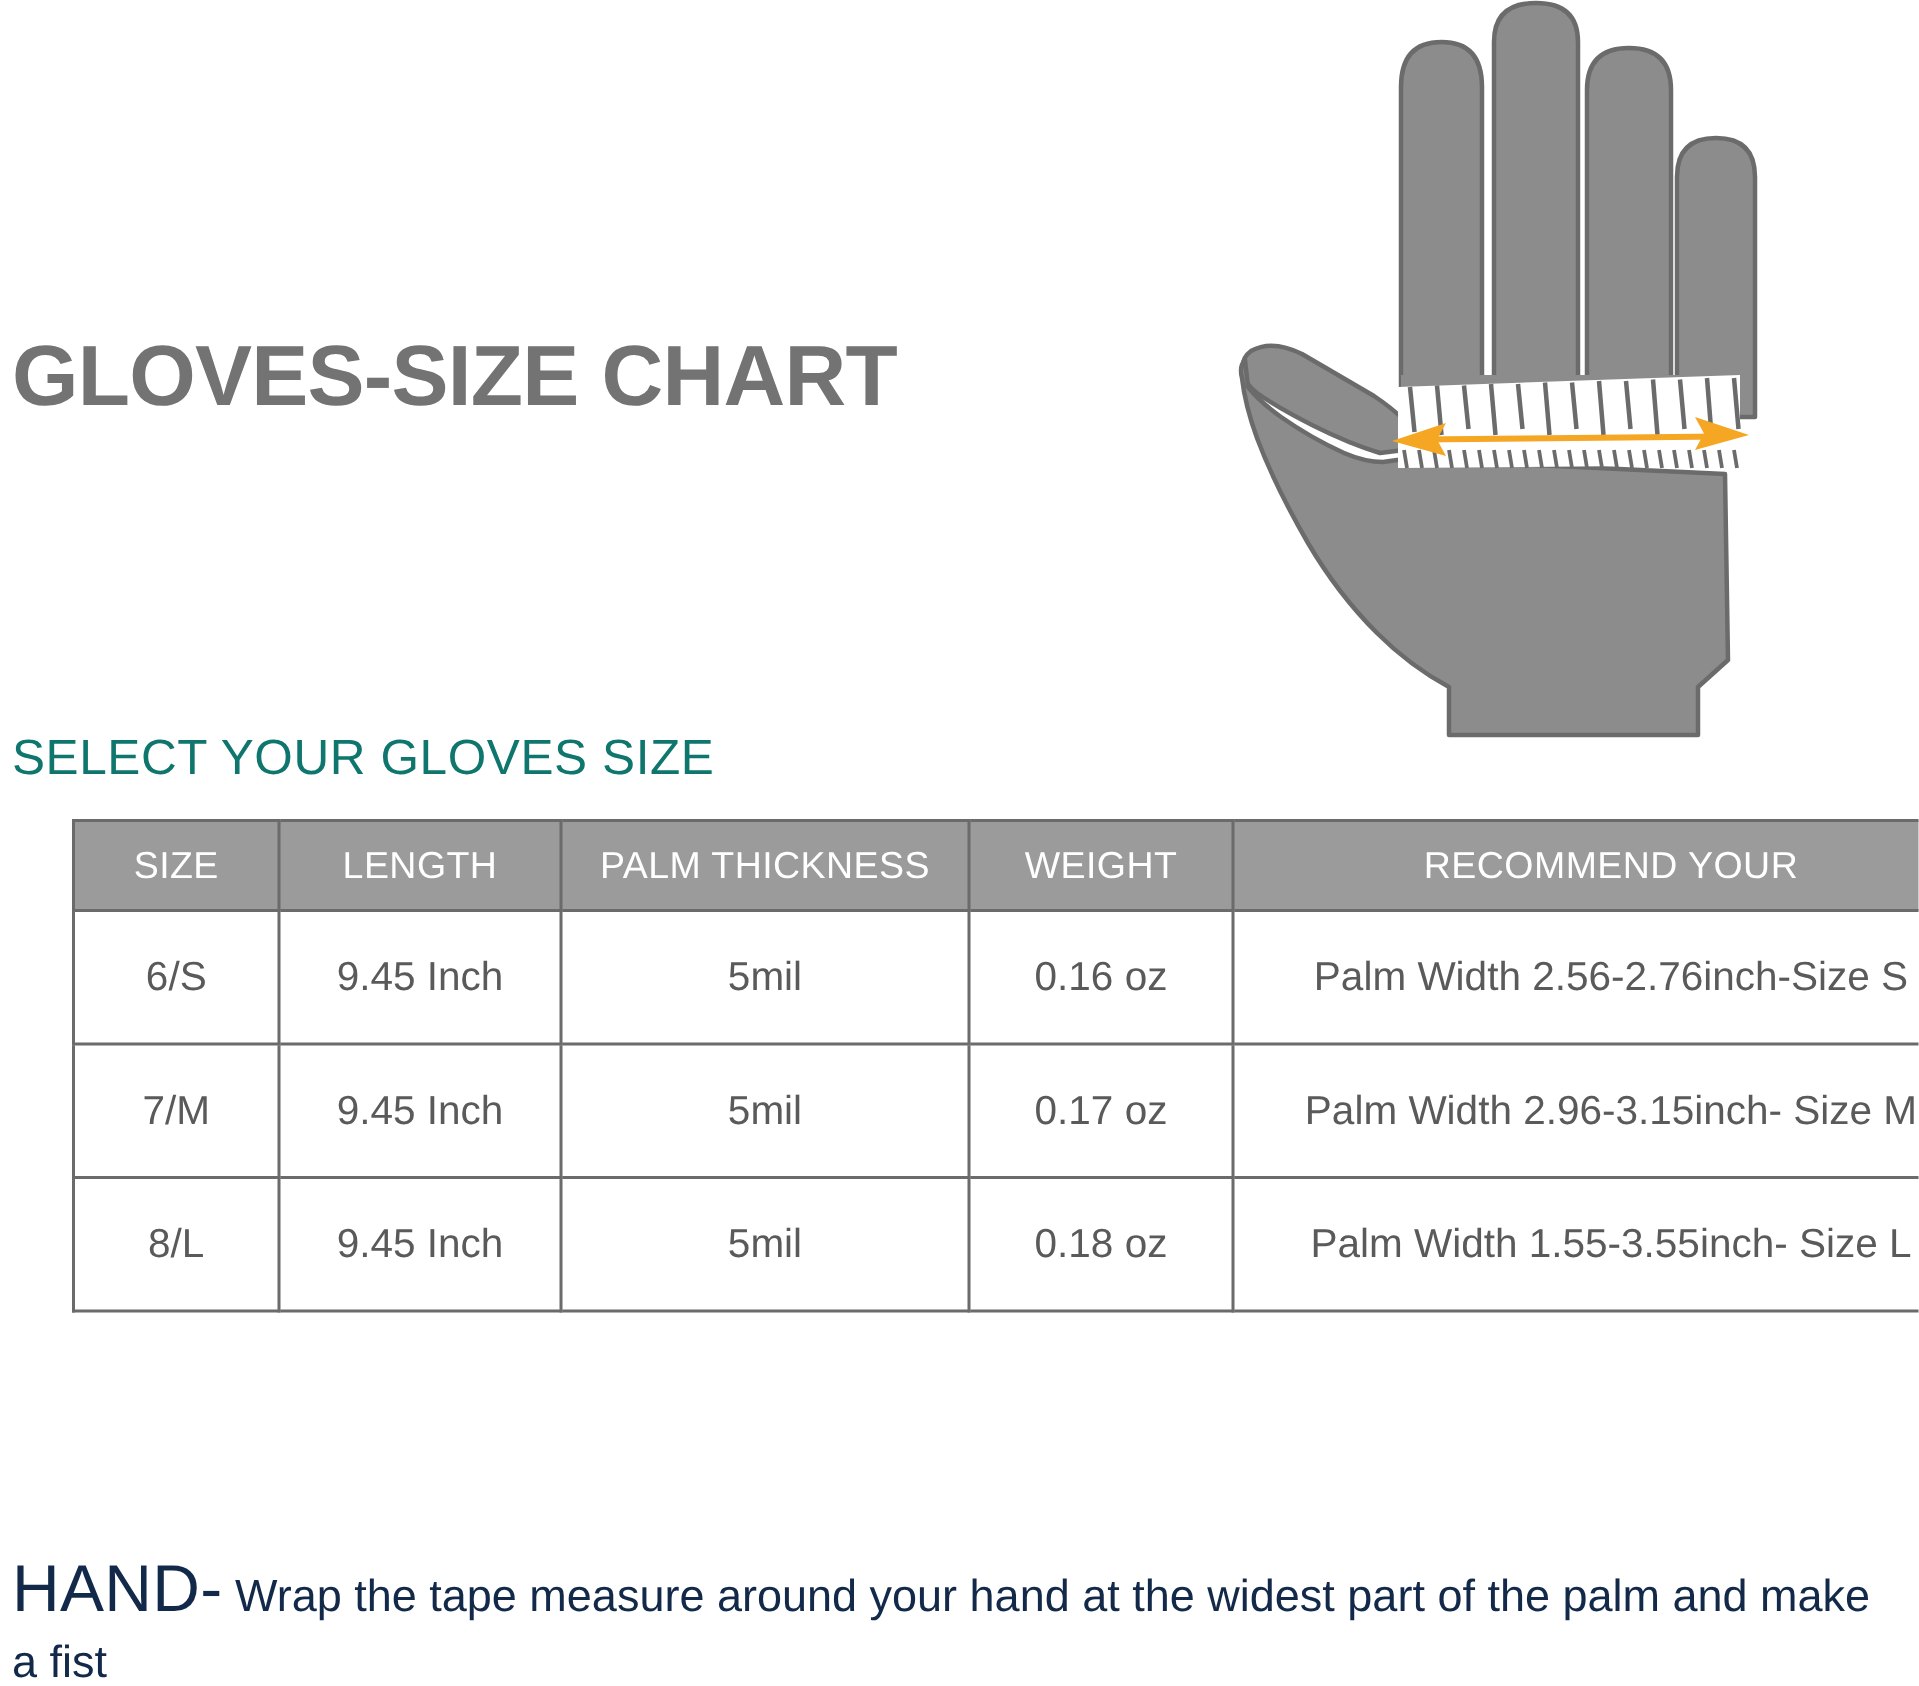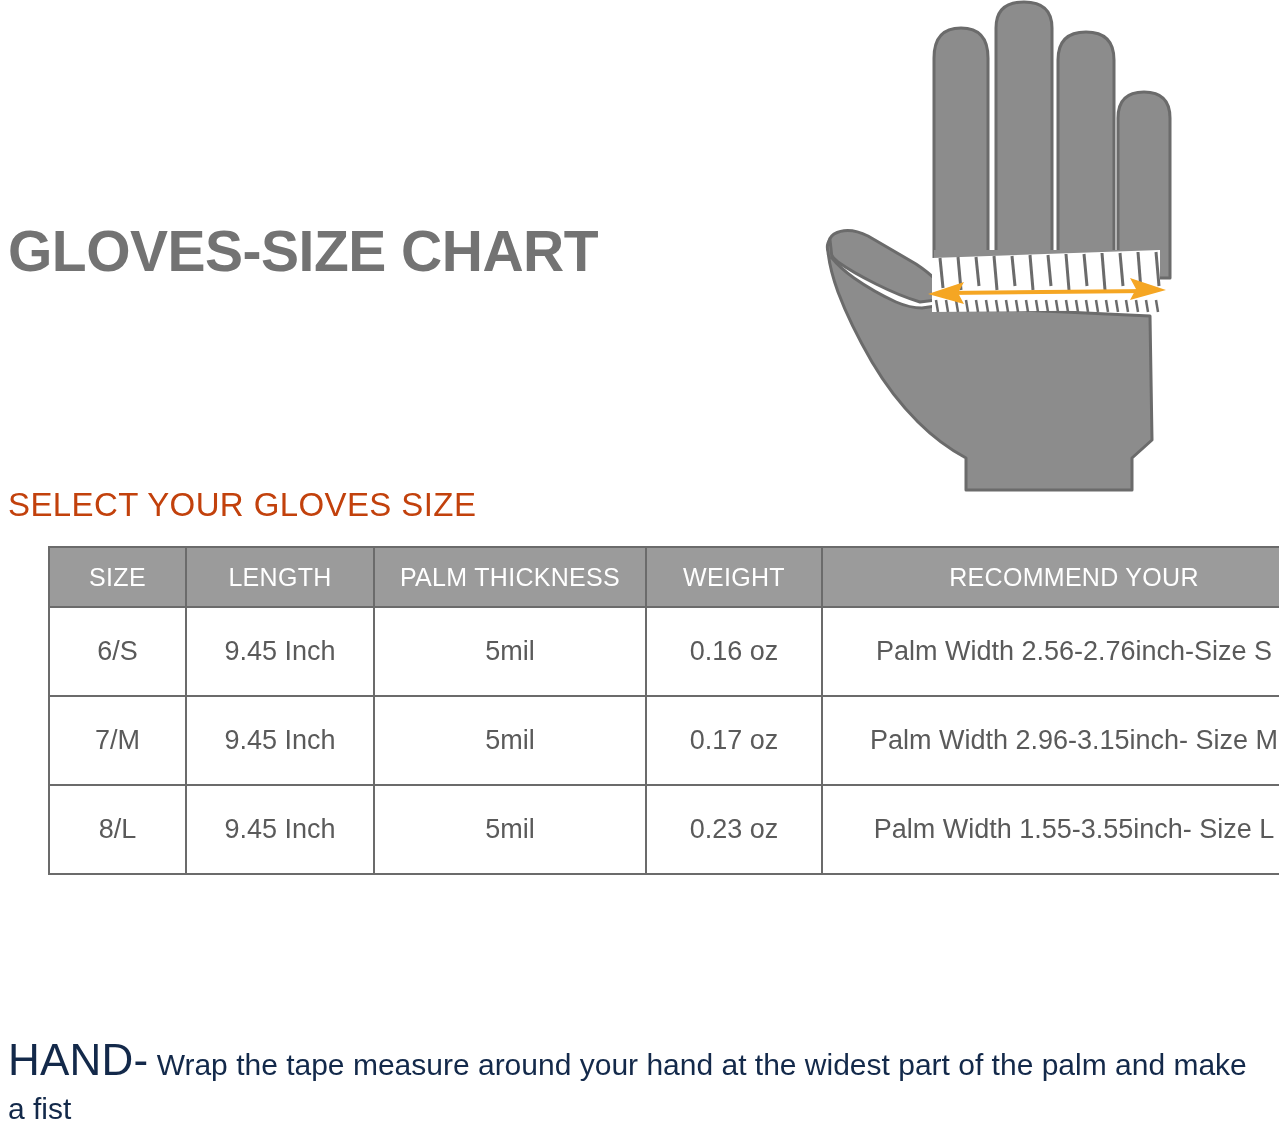--- a/index.html
+++ b/index.html
@@ -38,21 +38,21 @@
     line-height: 1.05;
     white-space: nowrap;
   }
   #section-title {
     position: absolute;
     left: 8px;
     top: 487px;
     font-size: 33px;
     font-weight: normal;
     letter-spacing: 0.4px;
-    color: #c2410c;
+    color: #0f766e;
     line-height: 1.1;
     white-space: nowrap;
   }
 
   
   #size-table {
     position: absolute;
     left: 0px;
     top: 546px;
     width: 1277px;
@@ -223,21 +223,21 @@
       <td>7/M</td>
       <td>9.45 Inch</td>
       <td>5mil</td>
       <td>0.17 oz</td>
       <td>Palm Width 2.96-3.15inch- Size M</td>
     </tr>
     <tr>
       <td>8/L</td>
       <td>9.45 Inch</td>
       <td>5mil</td>
-      <td>0.23 oz</td>
+      <td>0.18 oz</td>
       <td>Palm Width 1.55-3.55inch- Size L</td>
     </tr>
   </tbody>
 </table>
 
 <div id="hand-note">
   <span class="note-label">HAND-</span><span class="note-body"> Wrap the tape measure around your hand at the widest part of the palm and make a fist</span>
   
 </div>
 

